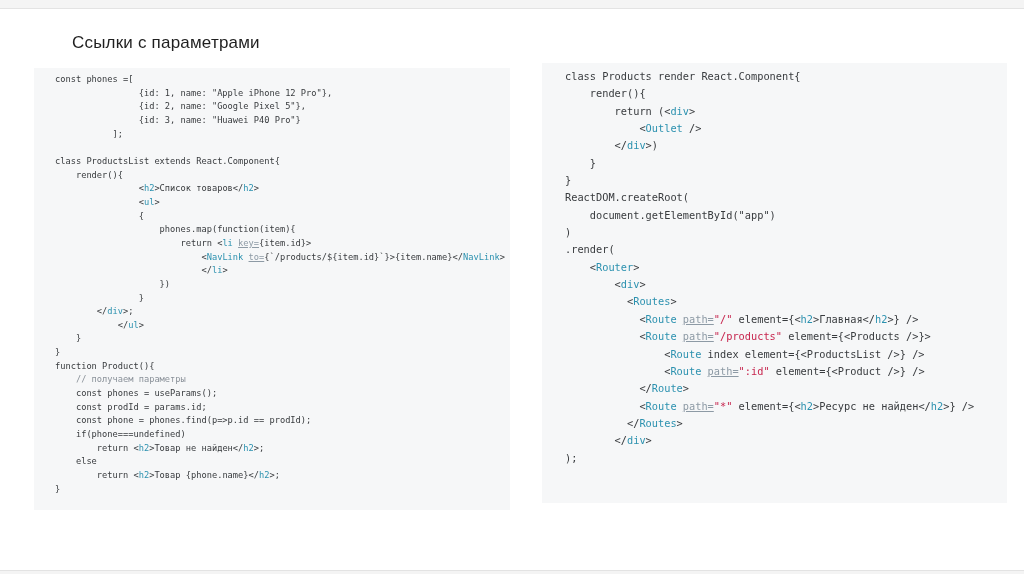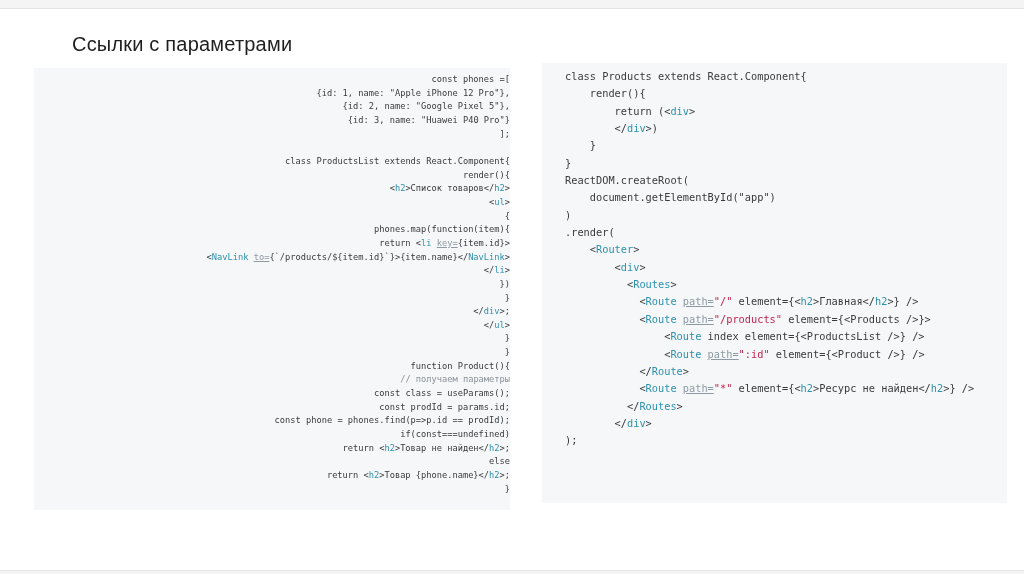--- a/index.html
+++ b/index.html
@@ -9,33 +9,33 @@
     font-family:"Liberation Sans", sans-serif;
   }
   .edge {
     position:absolute; left:0; right:0;
     background:var(--edge-bg,#f4f4f4);
   }
   .edge.top { top:0; height:8px; border-bottom:1px solid var(--edge-line,#e3e3e3); }
   .edge.bottom { bottom:0; height:3px; border-top:1px solid var(--edge-line,#e3e3e3); }
   .title {
     position:absolute; left:72px; top:33px; margin:0;
-    font-size:20px; font-weight:400; letter-spacing:0.2px;
+    font-size:17px; font-weight:400; letter-spacing:0.2px;
     color:var(--title,#1f1f1f);
   }
   .code {
     position:absolute; box-sizing:border-box; overflow:hidden;
     background:var(--code-bg,#f6f7f8);
     font-family:"DejaVu Sans Mono", monospace;
     color:var(--fg,#383b3e);
   }
   .code-left {
     left:34px; top:68px; width:476px; height:442px;
     padding:5px 0 0 21px;
-    font-size:8.7px; line-height:13.65px;text-align:right;
+    font-size:8.7px; line-height:13.65px;
   }
   .code-right {
     left:542px; top:63px; width:465px; height:440px;
     padding:5px 0 0 23px;
     font-size:10.3px; line-height:17.35px;
   }
   .code-line { white-space:pre; }
   .tok-d { color:var(--fg,#383b3e); }
   .tok-t { color:var(--tag,#2b91af); }
   .tok-a { color:var(--attr,#8d9aa5);text-decoration:underline; }
@@ -67,34 +67,35 @@
       <div class="code-line"><span class="tok-d">                            &lt;</span><span class="tok-t">NavLink</span><span class="tok-d"> </span><span class="tok-a">to=</span><span class="tok-d">{`/products/${item.id}`}&gt;{item.name}&lt;/</span><span class="tok-t">NavLink</span><span class="tok-d">&gt;</span></div>
       <div class="code-line"><span class="tok-d">                            &lt;/</span><span class="tok-t">li</span><span class="tok-d">&gt;</span></div>
       <div class="code-line"><span class="tok-d">                    })</span></div>
       <div class="code-line"><span class="tok-d">                }</span></div>
       <div class="code-line"><span class="tok-d">        &lt;/</span><span class="tok-t">div</span><span class="tok-d">&gt;;</span></div>
       <div class="code-line"><span class="tok-d">            &lt;/</span><span class="tok-t">ul</span><span class="tok-d">&gt;</span></div>
       <div class="code-line"><span class="tok-d">    }</span></div>
       <div class="code-line"><span class="tok-d">}</span></div>
       <div class="code-line"><span class="tok-d">function Product(){</span></div>
       <div class="code-line"><span class="tok-c">    // получаем параметры</span></div>
-      <div class="code-line"><span class="tok-d">    const class = useParams();</span></div>
+      <div class="code-line"><span class="tok-d">    const phones = useParams();</span></div>
       <div class="code-line"><span class="tok-d">    const prodId = params.id;</span></div>
       <div class="code-line"><span class="tok-d">    const phone = phones.find(p=&gt;p.id == prodId);</span></div>
-      <div class="code-line"><span class="tok-d">    if(const===undefined)</span></div>
+      <div class="code-line"><span class="tok-d">    if(phone===undefined)</span></div>
       <div class="code-line"><span class="tok-d">        return &lt;</span><span class="tok-t">h2</span><span class="tok-d">&gt;Товар не найден&lt;/</span><span class="tok-t">h2</span><span class="tok-d">&gt;;</span></div>
       <div class="code-line"><span class="tok-d">    else</span></div>
       <div class="code-line"><span class="tok-d">        return &lt;</span><span class="tok-t">h2</span><span class="tok-d">&gt;Товар {phone.name}&lt;/</span><span class="tok-t">h2</span><span class="tok-d">&gt;;</span></div>
       <div class="code-line"><span class="tok-d">}</span></div>
     </div>
 
   <div class="code code-right">
-      <div class="code-line"><span class="tok-d">class Products extends React.Component{</span></div>
+      <div class="code-line"><span class="tok-d">class Products render React.Component{</span></div>
       <div class="code-line"><span class="tok-d">    render(){</span></div>
       <div class="code-line"><span class="tok-d">        return (&lt;</span><span class="tok-t">div</span><span class="tok-d">&gt;</span></div>
+      <div class="code-line"><span class="tok-d">            &lt;</span><span class="tok-t">Outlet</span><span class="tok-d"> /&gt;</span></div>
       <div class="code-line"><span class="tok-d">        &lt;/</span><span class="tok-t">div</span><span class="tok-d">&gt;)</span></div>
       <div class="code-line"><span class="tok-d">    }</span></div>
       <div class="code-line"><span class="tok-d">}</span></div>
       <div class="code-line"><span class="tok-d">ReactDOM.createRoot(</span></div>
       <div class="code-line"><span class="tok-d">    document.getElementById("app")</span></div>
       <div class="code-line"><span class="tok-d">)</span></div>
       <div class="code-line"><span class="tok-d">.render(</span></div>
       <div class="code-line"><span class="tok-d">    &lt;</span><span class="tok-t">Router</span><span class="tok-d">&gt;</span></div>
       <div class="code-line"><span class="tok-d">        &lt;</span><span class="tok-t">div</span><span class="tok-d">&gt;</span></div>
       <div class="code-line"><span class="tok-d">          &lt;</span><span class="tok-t">Routes</span><span class="tok-d">&gt;</span></div>

